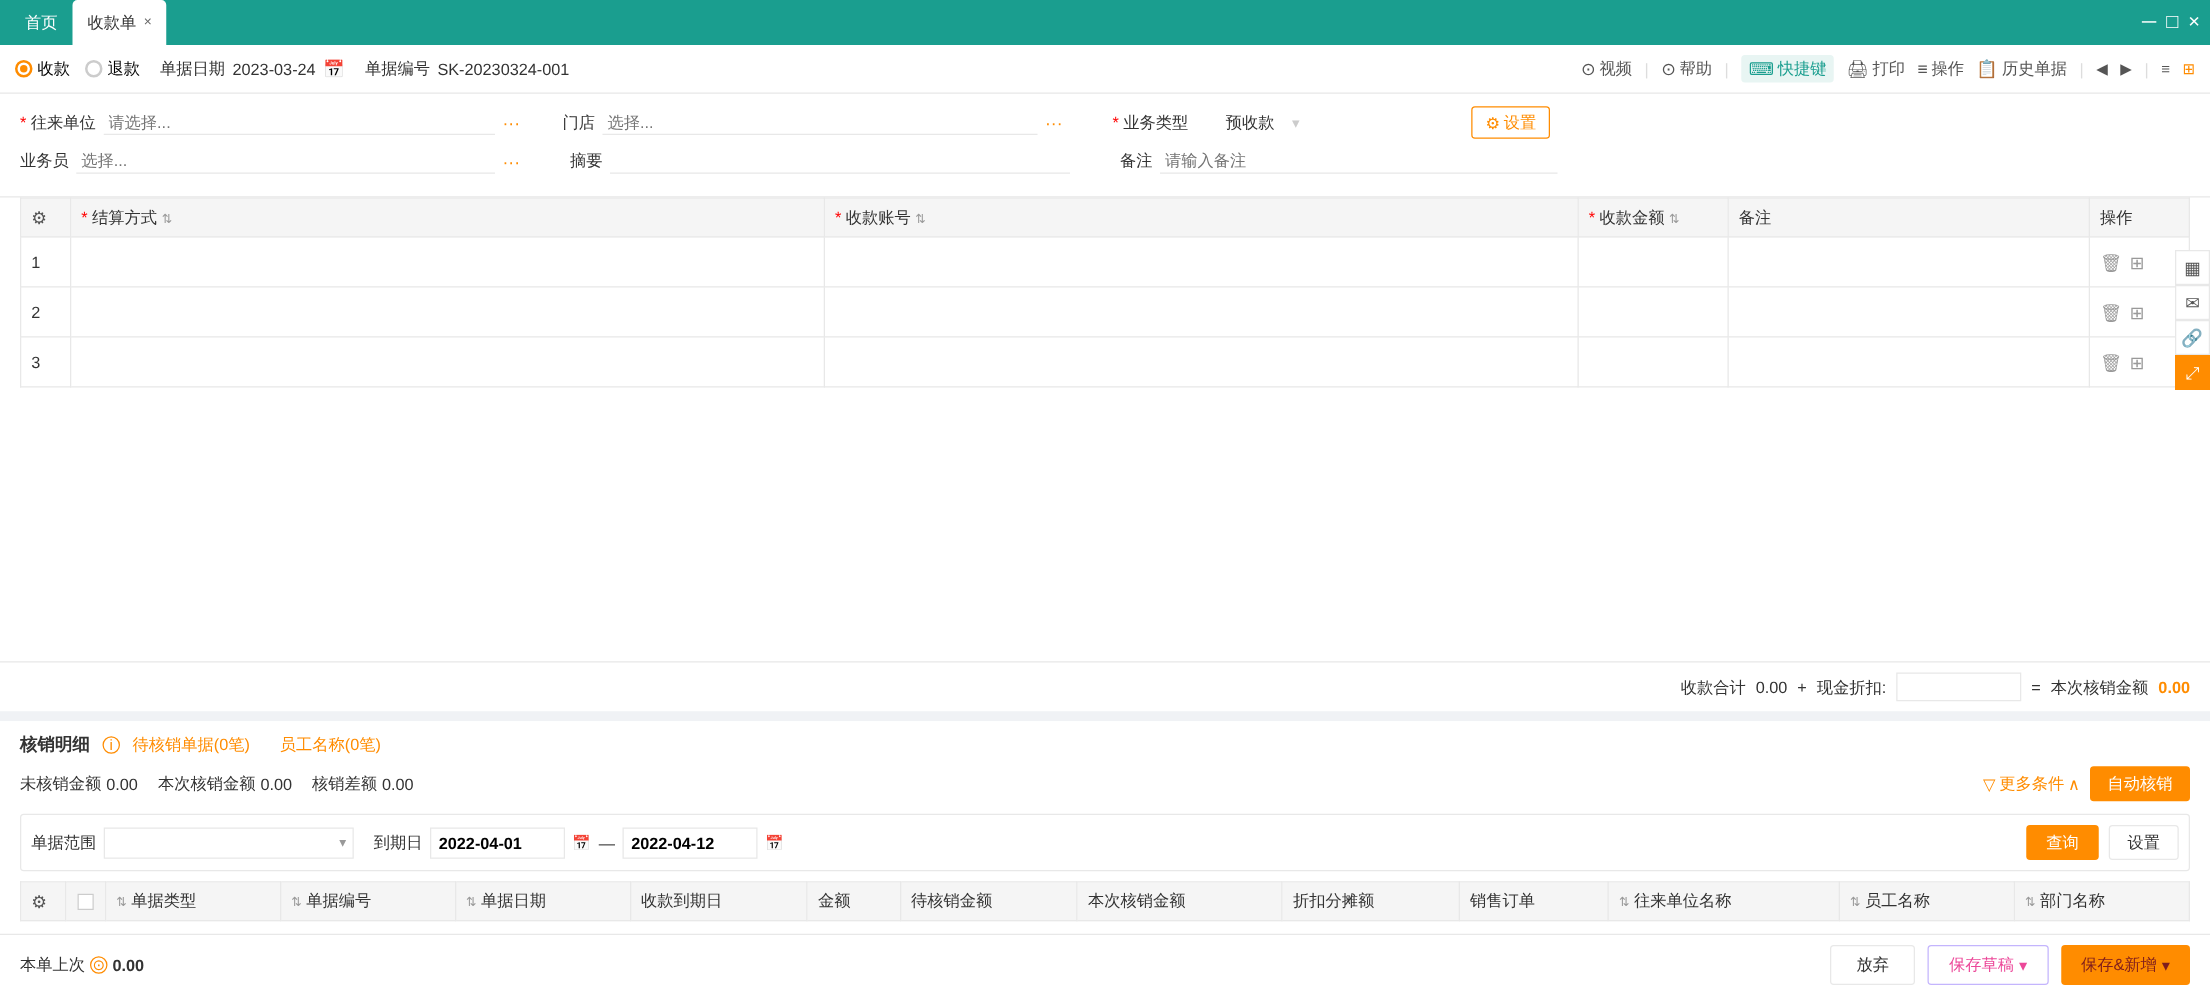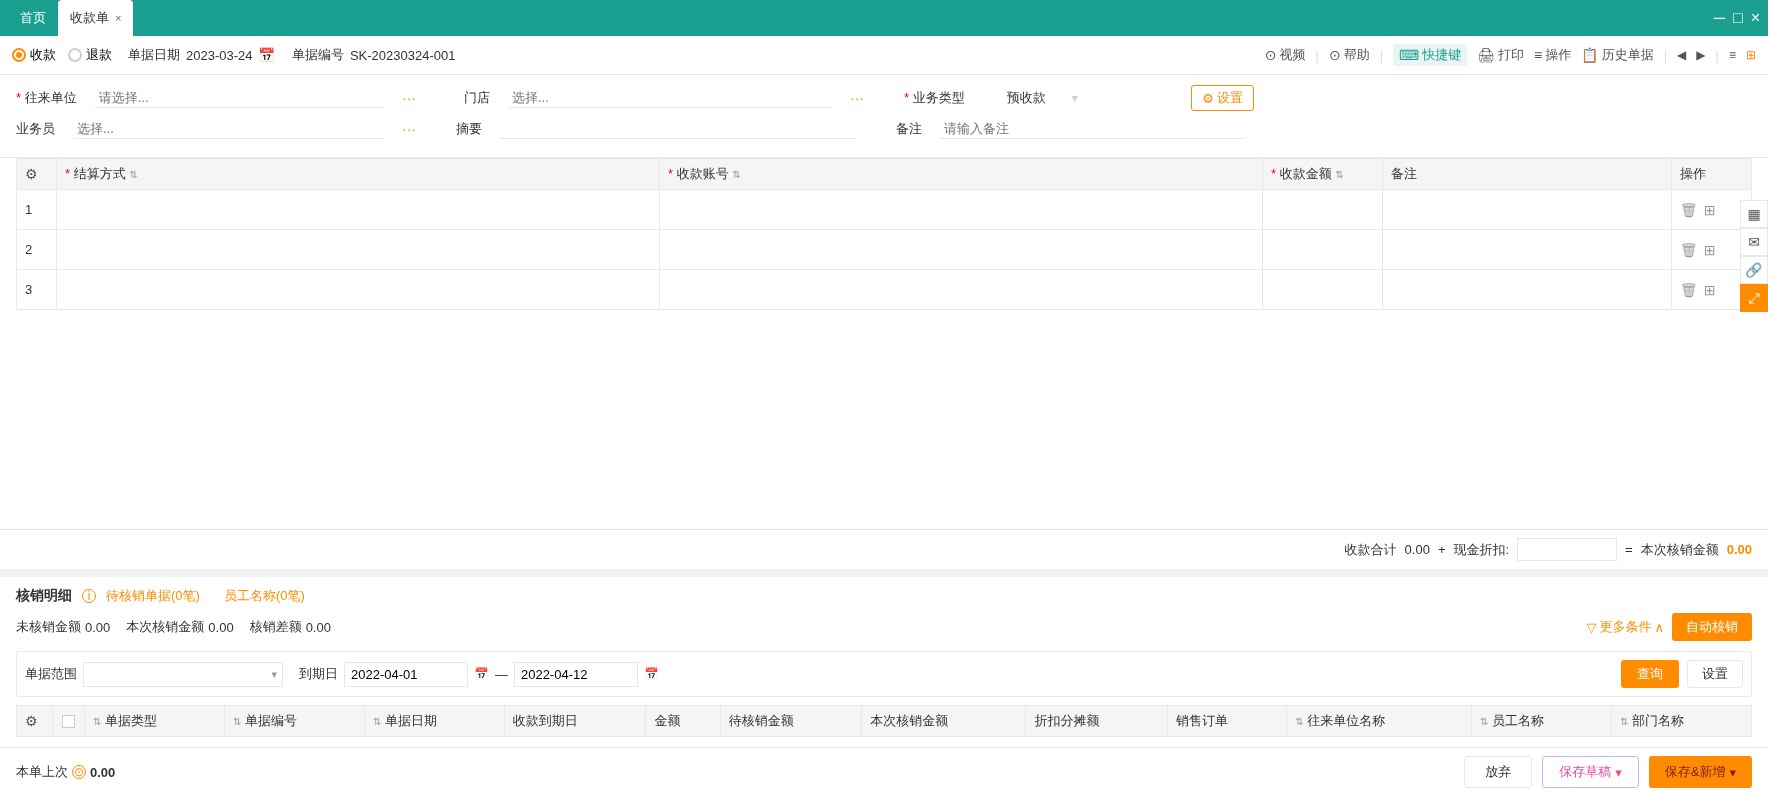--- a/index.html
+++ b/index.html
@@ -145,21 +145,21 @@
     .form-row {
       display: flex;
       align-items: center;
       gap: 0;
       margin-bottom: 8px;
     }
     .form-field {
       display: flex;
       align-items: center;
       flex: 1;
-      gap: 18px;
+      gap: 6px;
     }
     .form-field-label {
       color: #333;
       white-space: nowrap;
       font-size: 13px;
     }
     .required-star { color: #f00; }
     .form-input {
       flex: 1;
       border: none;
@@ -377,22 +377,23 @@
       top: 50%;
       transform: translateY(-50%);
       color: #999;
       pointer-events: none;
       font-size: 11px;
     }
     .date-input {
       border: 1px solid #e8e8e8;
       padding: 4px 6px;
       font-size: 13px;
-      width: 124px;
+      width: 108px;
       outline: none;
+      font-weight: bold;
     }
     .date-sep { color: #333; }
     .query-btn {
       background: #ff8c00;
       color: #fff;
       border: none;
       padding: 5px 16px;
       border-radius: 3px;
       cursor: pointer;
       font-size: 13px;
@@ -608,21 +609,21 @@
   <div class="form-section">
     <div class="form-row">
       <div class="form-field" style="max-width: 400px;">
         <span class="form-field-label">
           <span class="required-star">*</span>
           <span>往来单位</span>
         </span>
         <input class="form-input" type="text" placeholder="请选择..." style="">
         <span class="more-btn">···</span>
       </div>
-      <div class="form-field" style="max-width: 400px; margin-left: 48px;">
+      <div class="form-field" style="max-width: 400px; margin-left: 34px;">
         <span class="form-field-label">门店</span>
         <input class="form-input" type="text" placeholder="选择..." style="">
         <span class="more-btn">···</span>
       </div>
       <div class="form-field" style="max-width: 350px; margin-left: 40px;">
         <span class="form-field-label">
           <span class="required-star">*</span>
           <span>业务类型</span>
         </span>
         <span style="margin-left: 24px; color:#333;">预收款</span>

